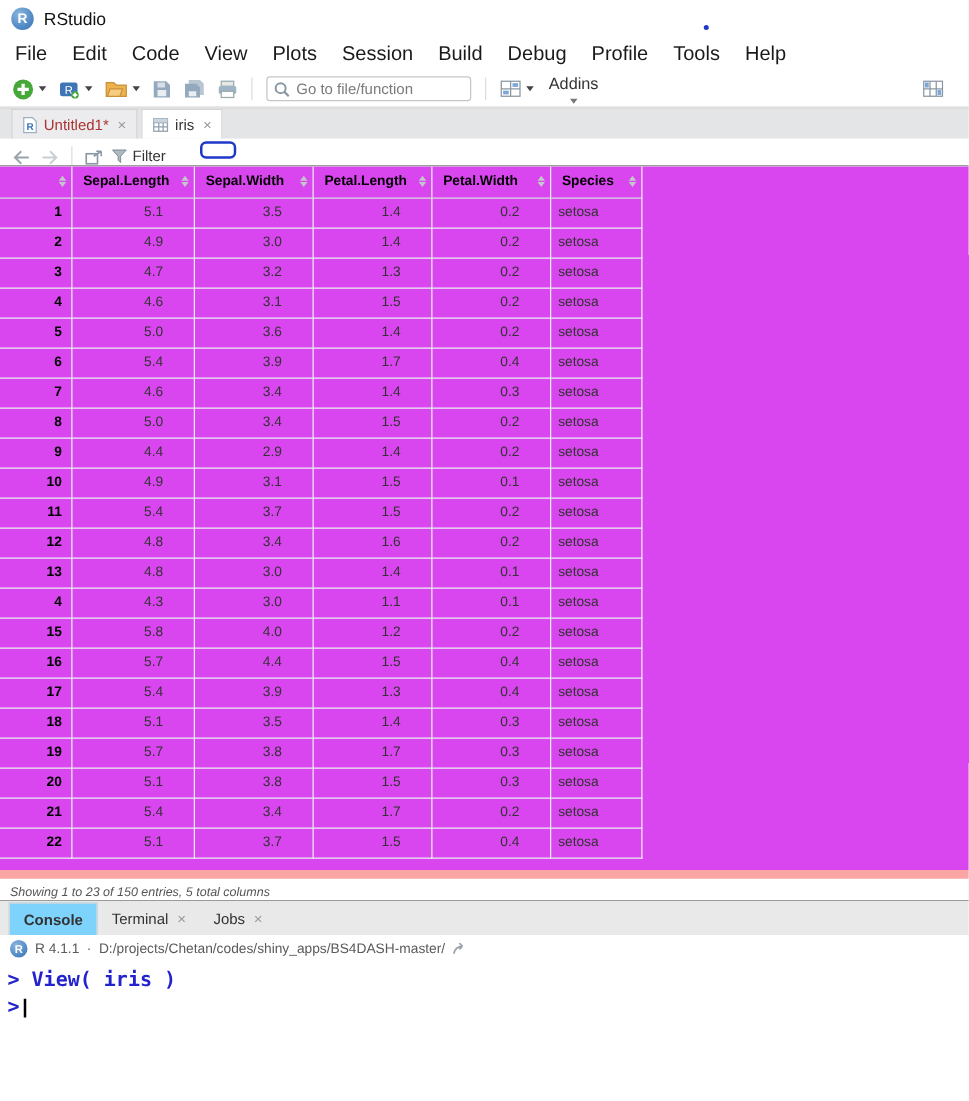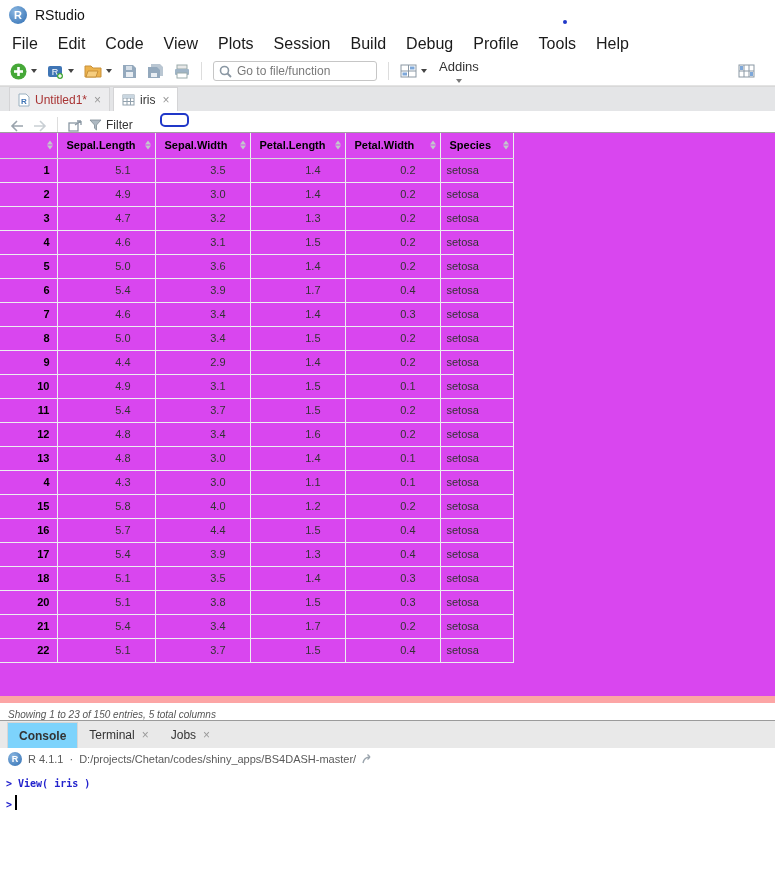--- a/index.html
+++ b/index.html
@@ -75,21 +75,21 @@
 
   
   .console-panel { border-top:1px solid #9b9b9b; height:161px; background:#fff; }
   .console-tabs { height:27px; background:#e9e9e9; display:flex; align-items:flex-end; padding-left:7px; }
   .ctab { height:26px; display:flex; align-items:center; gap:5px; padding:0 11px;
     font-size:12px; color:#333; }
   .ctab.active { background:#7dd3fc; font-weight:bold; border:1px solid #d6d6d6; border-bottom:none; }
   .console-info { height:22px; display:flex; align-items:center; gap:6px; padding-left:8px;
     font-size:11px; color:#5a5a5a; }
   .console-output { padding:3px 0 0 6px; font-family:"DejaVu Sans Mono", monospace;
-    font-size:10px; font-weight:bold; color:var(--console-input,#2323cd); }
+    font-size:16px; font-weight:bold; color:var(--console-input,#2323cd); }
   .console-line { height:21px; line-height:21px; white-space:pre; }
   .cursor { display:inline-block; width:2px; height:15px; background:#000;
     vertical-align:text-bottom; margin-left:3px; }
 
   
   .annotation-rect { position:absolute; left:160px; top:113px; width:29px; height:14px;
     border:2.5px solid var(--annotation,#2038c8); border-radius:5px; z-index:10; }
   .annotation-dot { position:absolute; left:563px; top:20px; width:4px; height:4px;
     background:var(--annotation,#2038c8); border-radius:50%; z-index:10; }
 </style>
@@ -425,20 +425,28 @@
         </tr>
         <tr>
           <td class="rownum">18</td>
           <td class="num">5.1</td>
           <td class="num">3.5</td>
           <td class="num">1.4</td>
           <td class="num">0.3</td>
           <td class="species">setosa</td>
         </tr>
         <tr>
+          <td class="rownum">19</td>
+          <td class="num">5.7</td>
+          <td class="num">3.8</td>
+          <td class="num">1.7</td>
+          <td class="num">0.3</td>
+          <td class="species">setosa</td>
+        </tr>
+        <tr>
           <td class="rownum">20</td>
           <td class="num">5.1</td>
           <td class="num">3.8</td>
           <td class="num">1.5</td>
           <td class="num">0.3</td>
           <td class="species">setosa</td>
         </tr>
         <tr>
           <td class="rownum">21</td>
           <td class="num">5.4</td>

